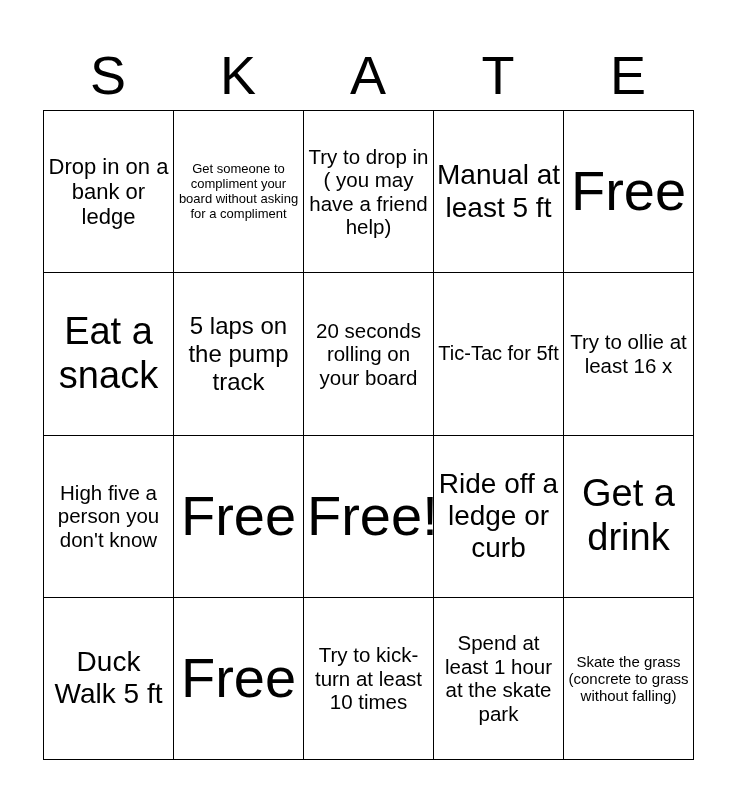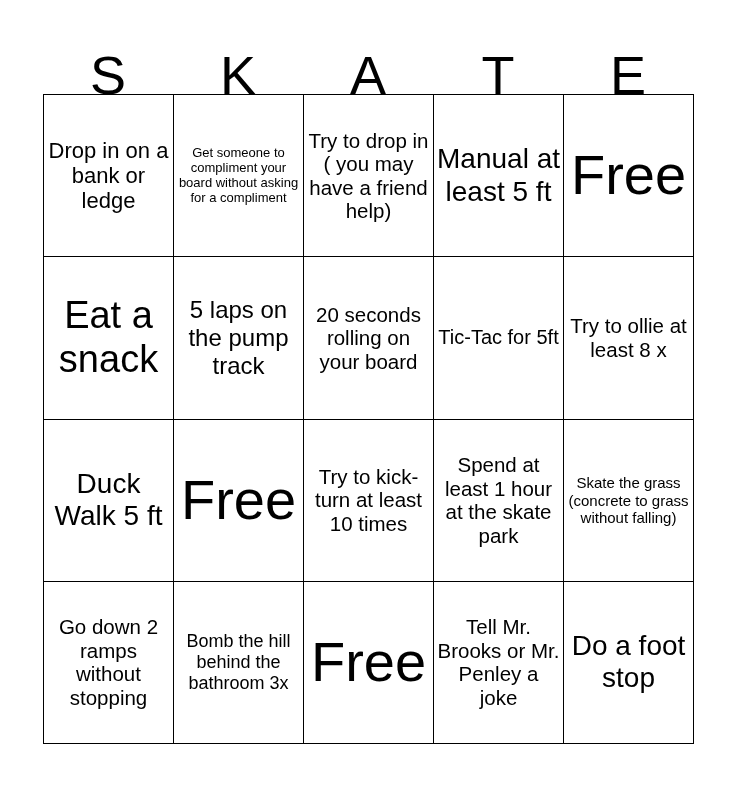--- a/index.html
+++ b/index.html
@@ -1,19 +1,19 @@
 <!DOCTYPE html>
 <html><head>
   <meta charset="utf-8">
   <style>
     html, body { margin: 0; padding: 0; background: #ffffff; }
     body { width: 736px; height: 800px; position: relative; font-family: "Liberation Sans", sans-serif; color: #000; }
     .header { position: absolute; top: 44px; left: 43px; width: 650px; height: 62px; display: flex; }
     .header .letter { width: 130px; text-align: center; font-size: 54px; line-height: 62px; }
-    .grid { position: absolute; top: 94px; left: 43px; width: 650px; height: 650px; border-collapse: collapse; table-layout: fixed; border-radius: 7px; }
+    .grid { position: absolute; top: 110px; left: 43px; width: 650px; height: 650px; border-collapse: collapse; table-layout: fixed; border-radius: 7px; }
     .grid td { width: 130px; height: 130px; border: 1.5px solid #000; text-align: center; vertical-align: middle; padding: 2px 3px; box-sizing: border-box; line-height: 1.15; }
     .s13 { font-size: 13px; line-height: 1.35; }
     .s20 { font-size: 20.5px; line-height: 1.38; }
     .s21 { font-size: 22px; line-height: 1.3; }
     .s23 { font-size: 24px; line-height: 1.2; }
     .s27 { font-size: 28px; line-height: 1.37; }
     .s30 { font-size: 20px; line-height: 1.4; }
     .s36 { font-size: 38px; line-height: 1.13; }
     .s46 { font-size: 56px; }
   </style>
@@ -40,30 +40,30 @@
         <td class="s13"><span>Get someone to compliment your board without asking for a compliment</span></td>
         <td class="s20"><span>Try to drop in ( you may have a friend help)</span></td>
         <td class="s27"><span>Manual at least 5 ft</span></td>
         <td class="s46"><span>Free</span></td>
       </tr>
       <tr>
         <td class="s36"><span>Eat a snack</span></td>
         <td class="s23"><span>5 laps on the pump track</span></td>
         <td class="s20"><span>20 seconds rolling on your board</span></td>
         <td class="s30"><span>Tic-Tac for 5ft</span></td>
-        <td class="s20"><span>Try to ollie at least 8 x</span></td>
+        <td class="s20"><span>Try to ollie at least 16 x</span></td>
+      </tr>
+      <tr>
+        <td class="s20"><span>High five a person you don't know</span></td>
+        <td class="s46"><span>Free</span></td>
+        <td class="s46"><span>Free!</span></td>
+        <td class="s27"><span>Ride off a ledge or curb</span></td>
+        <td class="s36"><span>Get a drink</span></td>
       </tr>
       <tr>
         <td class="s27"><span>Duck Walk 5 ft</span></td>
         <td class="s46"><span>Free</span></td>
         <td class="s20"><span>Try to kick-turn at least 10 times</span></td>
         <td class="s20"><span>Spend at least 1 hour at the skate park</span></td>
         <td class="s16"><span>Skate the grass (concrete to grass without falling)</span></td>
       </tr>
-      <tr>
-        <td class="s20"><span>Go down 2 ramps without stopping</span></td>
-        <td class="s17"><span>Bomb the hill behind the bathroom 3x</span></td>
-        <td class="s46"><span>Free</span></td>
-        <td class="s20"><span>Tell Mr. Brooks or Mr. Penley a joke</span></td>
-        <td class="s27"><span>Do a foot stop</span></td>
-      </tr>
     </tbody>
 </table>
 
 </body></html>

